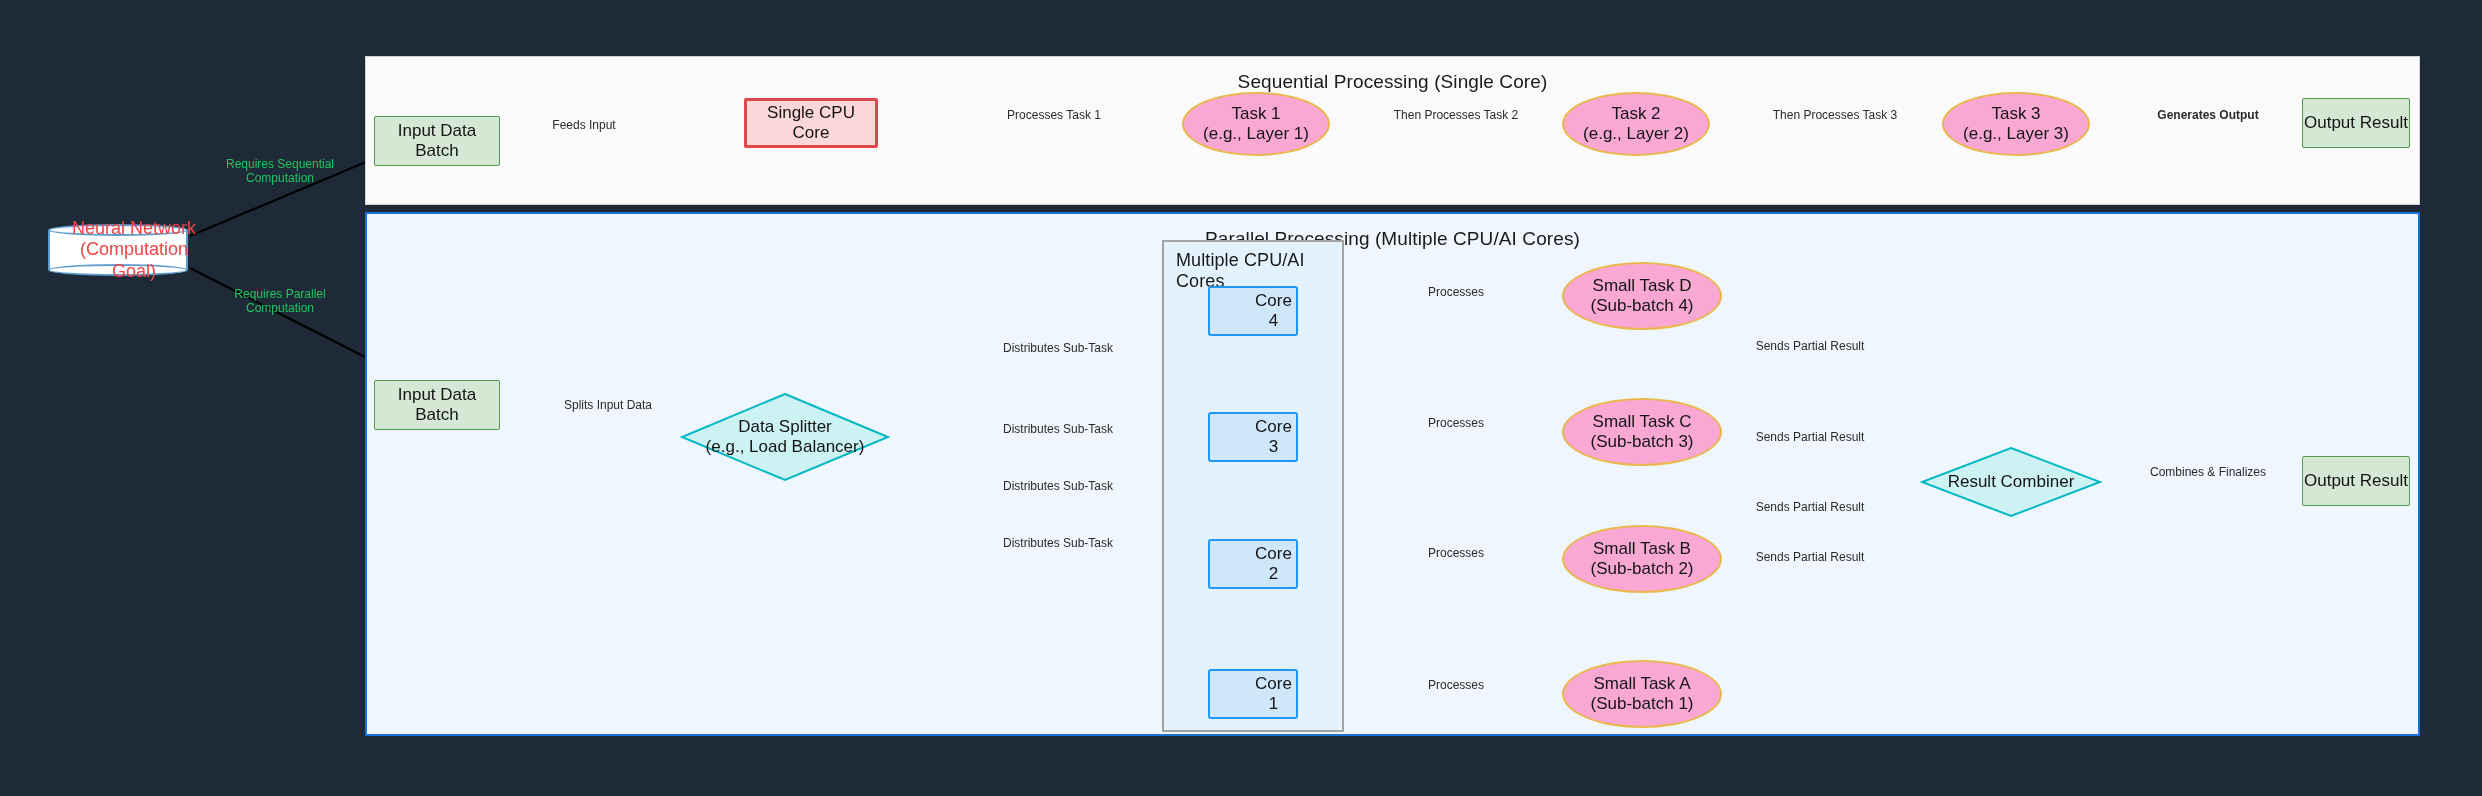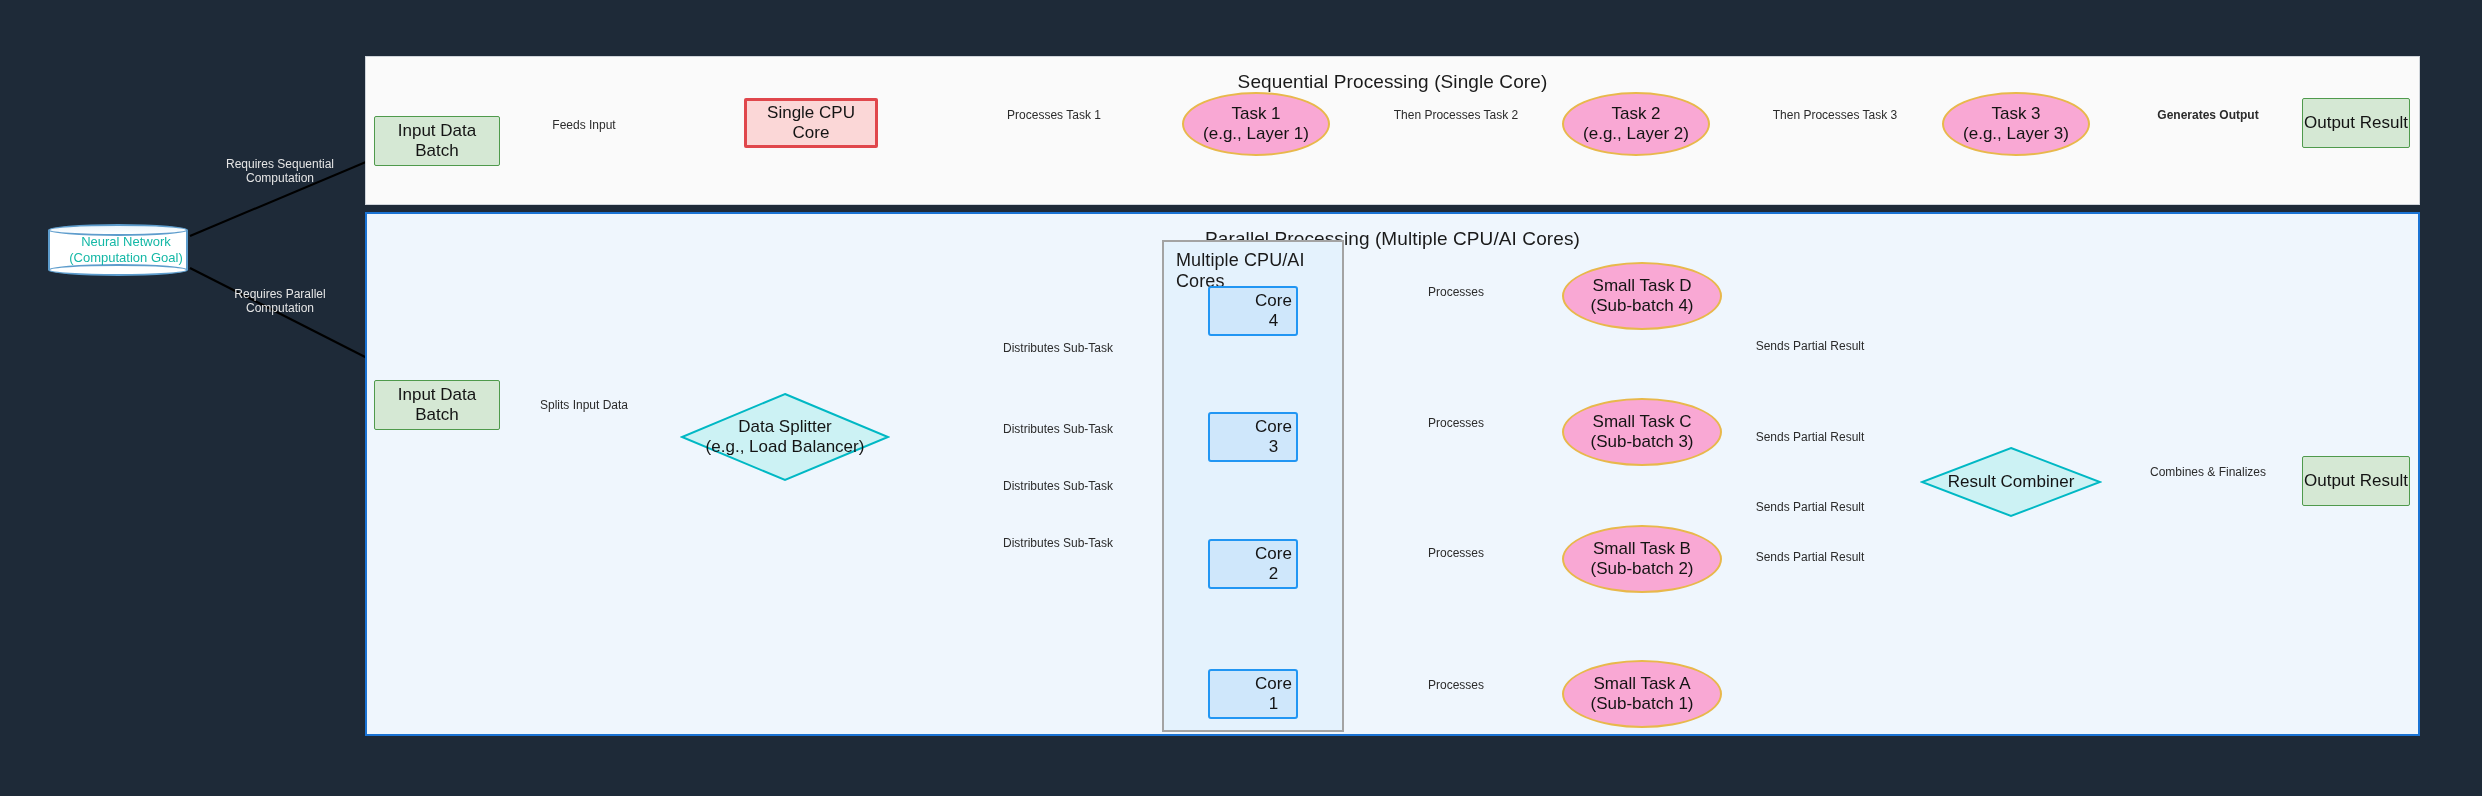--- a/index.html
+++ b/index.html
@@ -68,33 +68,33 @@
   #n-nn .cyl-top{
     position:absolute;left:0;top:0;width:100%;height:12px;
     background:linear-gradient(#eaf4fb,#ffffff);
     border:2px solid #5d9ccc;border-radius:50%;box-sizing:border-box;
   }
   #n-nn .cyl-bot{
     position:absolute;left:0;bottom:0;width:100%;height:12px;
     background:#ffffff;border:2px solid #5d9ccc;border-radius:50%;box-sizing:border-box;
   }
   #n-nn .cyl-label{
-    position:absolute;left:8px;top:0;width:100%;height:100%;
+    position:absolute;left:16px;top:0;width:100%;height:100%;
     display:flex;align-items:center;justify-content:center;
-    text-align:center;font-size:13px;color:#14b8a6;line-height:1.2;
+    text-align:center;font-size:18px;color:#ef4444;line-height:1.2;
     white-space:pre-line;z-index:3;
   }
 
   
   .elabel{
     position:absolute;color:#2b2b2b;font-size:12px;
     text-align:center;line-height:1.15;white-space:pre-line;
     transform:translate(-50%,-50%);
   }
-  .elabel.dim{color:#e5e5e5;}
+  .elabel.dim{color:#22c55e;}
 </style>
 </head>
 <body>
 
 <div id="canvas">
 
   <svg id="wires" viewBox="0 0 2482 796">
     <defs>
       <marker id="ah" markerWidth="10" markerHeight="8" refX="9" refY="4" orient="auto" markerUnits="strokeWidth">
         <path d="M0,0 L10,4 L0,8 z" fill="#000"></path>
@@ -205,21 +205,21 @@
 
   <div class="node diamond" style="left:1920px;top:446px;width:182px;height:72px;">
     <svg class="dshape" viewBox="0 0 182 72" preserveAspectRatio="none">
       <polygon points="91,2 180,36 91,70 2,36" fill="#ccf2f4" stroke="#00b8c4" stroke-width="2"></polygon>
     </svg>
     <span class="dlabel">Result Combiner</span>
   </div>
 
   <div class="node rect green" style="left:2302px;top:456px;width:108px;height:50px;">Output Result</div>
 
-  <div class="elabel" style="left:584px;top:406px;">Splits Input Data</div>
+  <div class="elabel" style="left:608px;top:406px;">Splits Input Data</div>
 
   <div class="elabel" style="left:1058px;top:349px;">Distributes Sub-Task</div>
   <div class="elabel" style="left:1058px;top:430px;">Distributes Sub-Task</div>
   <div class="elabel" style="left:1058px;top:487px;">Distributes Sub-Task</div>
   <div class="elabel" style="left:1058px;top:544px;">Distributes Sub-Task</div>
 
   <div class="elabel" style="left:1456px;top:293px;">Processes</div>
   <div class="elabel" style="left:1456px;top:424px;">Processes</div>
   <div class="elabel" style="left:1456px;top:554px;">Processes</div>
   <div class="elabel" style="left:1456px;top:686px;">Processes</div>

